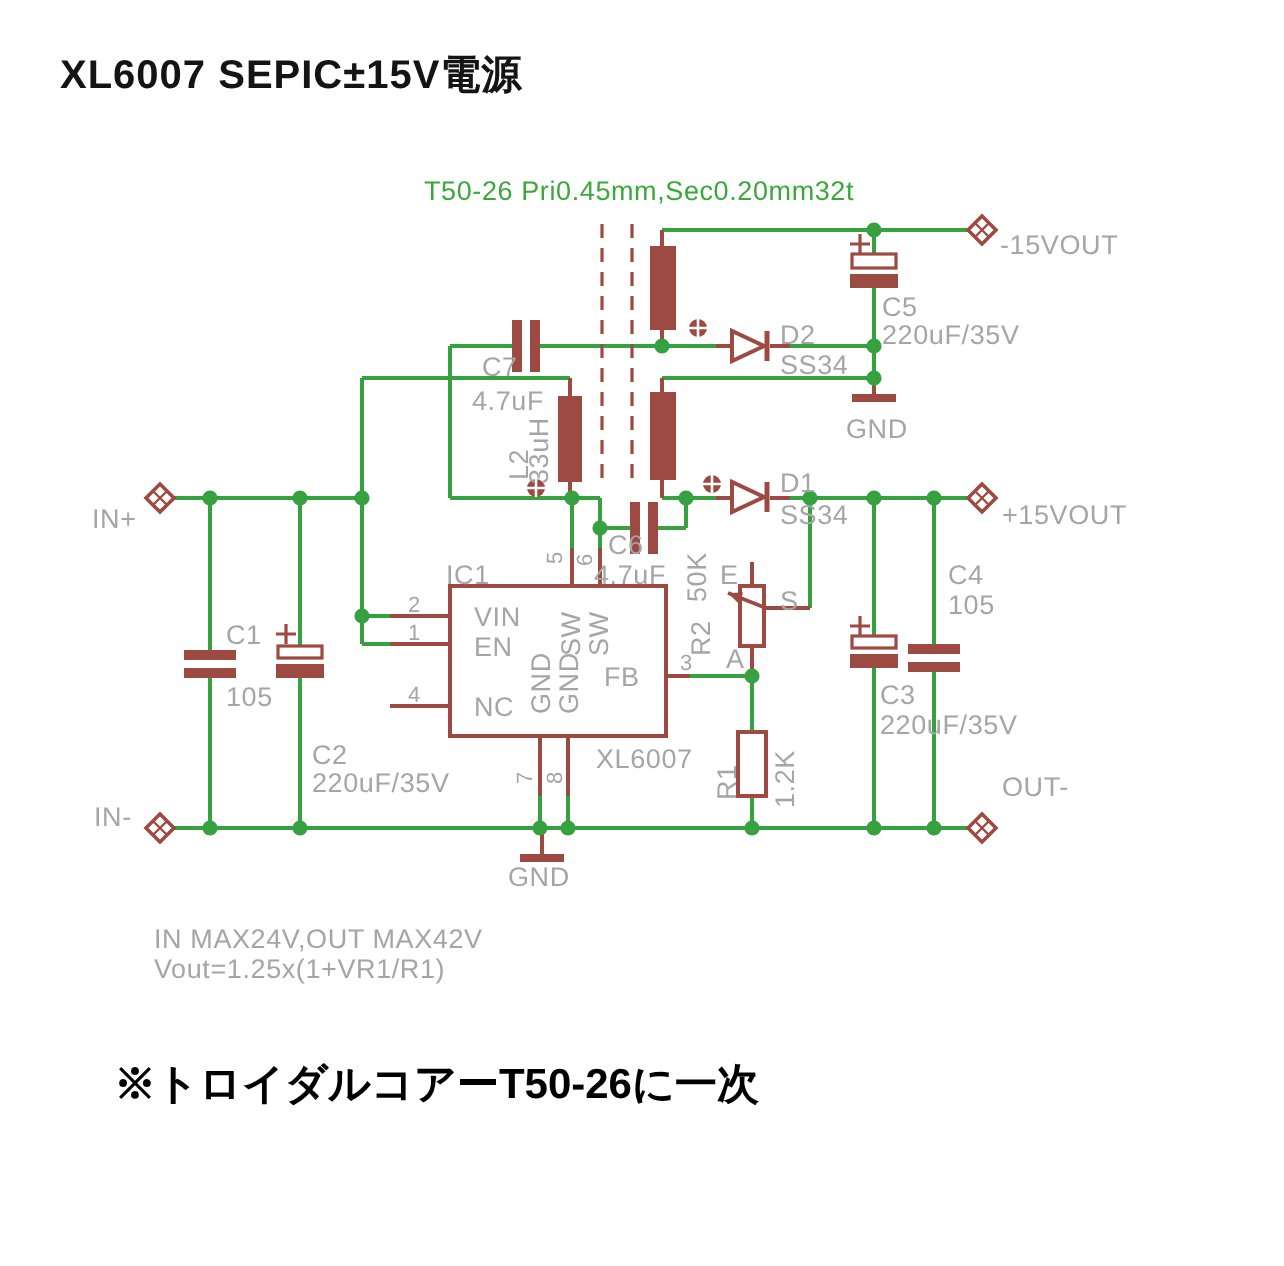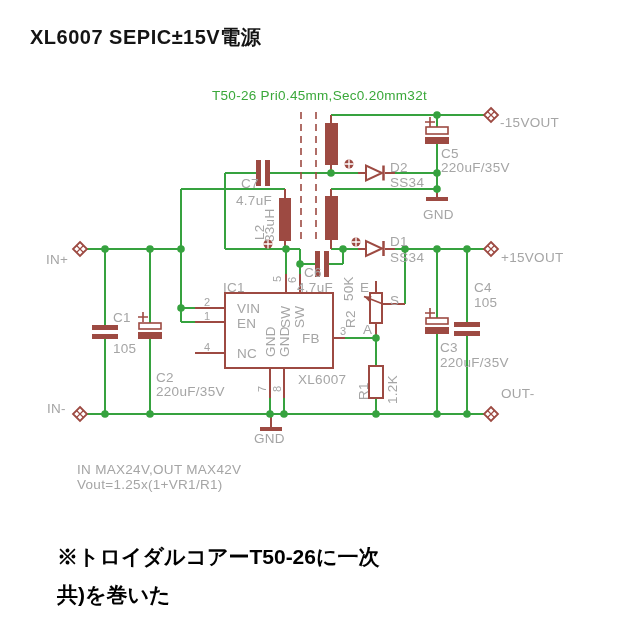--- a/index.html
+++ b/index.html
@@ -1,20 +1,20 @@
 <!DOCTYPE html>
 <html><head>
 <meta charset="utf-8">
 <style>
   html,body{margin:0;padding:0;background:#fff;}
   .stage{position:relative;width:642px;height:618px;background:#ffffff;overflow:hidden;
          font-family:"Liberation Sans",sans-serif;}
   .page-title{position:absolute;left:30px;top:24px;font-size:20px;font-weight:bold;
               color:#141414;letter-spacing:0.5px;white-space:nowrap;}
-  .footnote{position:absolute;left:57px;top:538px;font-size:21px;font-weight:bold;
+  .footnote{position:absolute;left:57px;top:524px;font-size:21px;font-weight:bold;
             color:#000;line-height:38px;white-space:nowrap;}
   svg.schematic{position:absolute;left:0;top:0;}
   svg text{font-family:"Liberation Sans",sans-serif;fill:#a5a5a5;font-size:13.5px;letter-spacing:0.3px;}
   svg text.pinnum{font-size:11px;}
   svg text.green{fill:#3aa83a;}
   .wire{stroke:#36a23f;stroke-width:2;fill:none;}
   .stub{stroke:#9d4a42;stroke-width:2;fill:none;}
   .comp{stroke:#9d4a42;stroke-width:2;fill:none;}
   .compfill{fill:#9d4a42;stroke:none;}
   .dot{fill:#36a23f;stroke:none;}
@@ -241,16 +241,15 @@
     <text class="pinnum" x="296" y="283" transform="rotate(-90 296 283)">6</text>
     <text class="pinnum" x="266" y="392" transform="rotate(-90 266 392)">7</text>
     <text class="pinnum" x="281" y="392" transform="rotate(-90 281 392)">8</text>
 
     <text x="77" y="474">IN MAX24V,OUT MAX42V</text>
     <text x="77" y="489">Vout=1.25x(1+VR1/R1)</text>
   </svg>
 
   <div class="footnote">
     <div>※トロイダルコアーT50-26に一次</div>
-    <div>共)を巻いた</div>
   </div>
 
 </div>
 
 </body></html>

